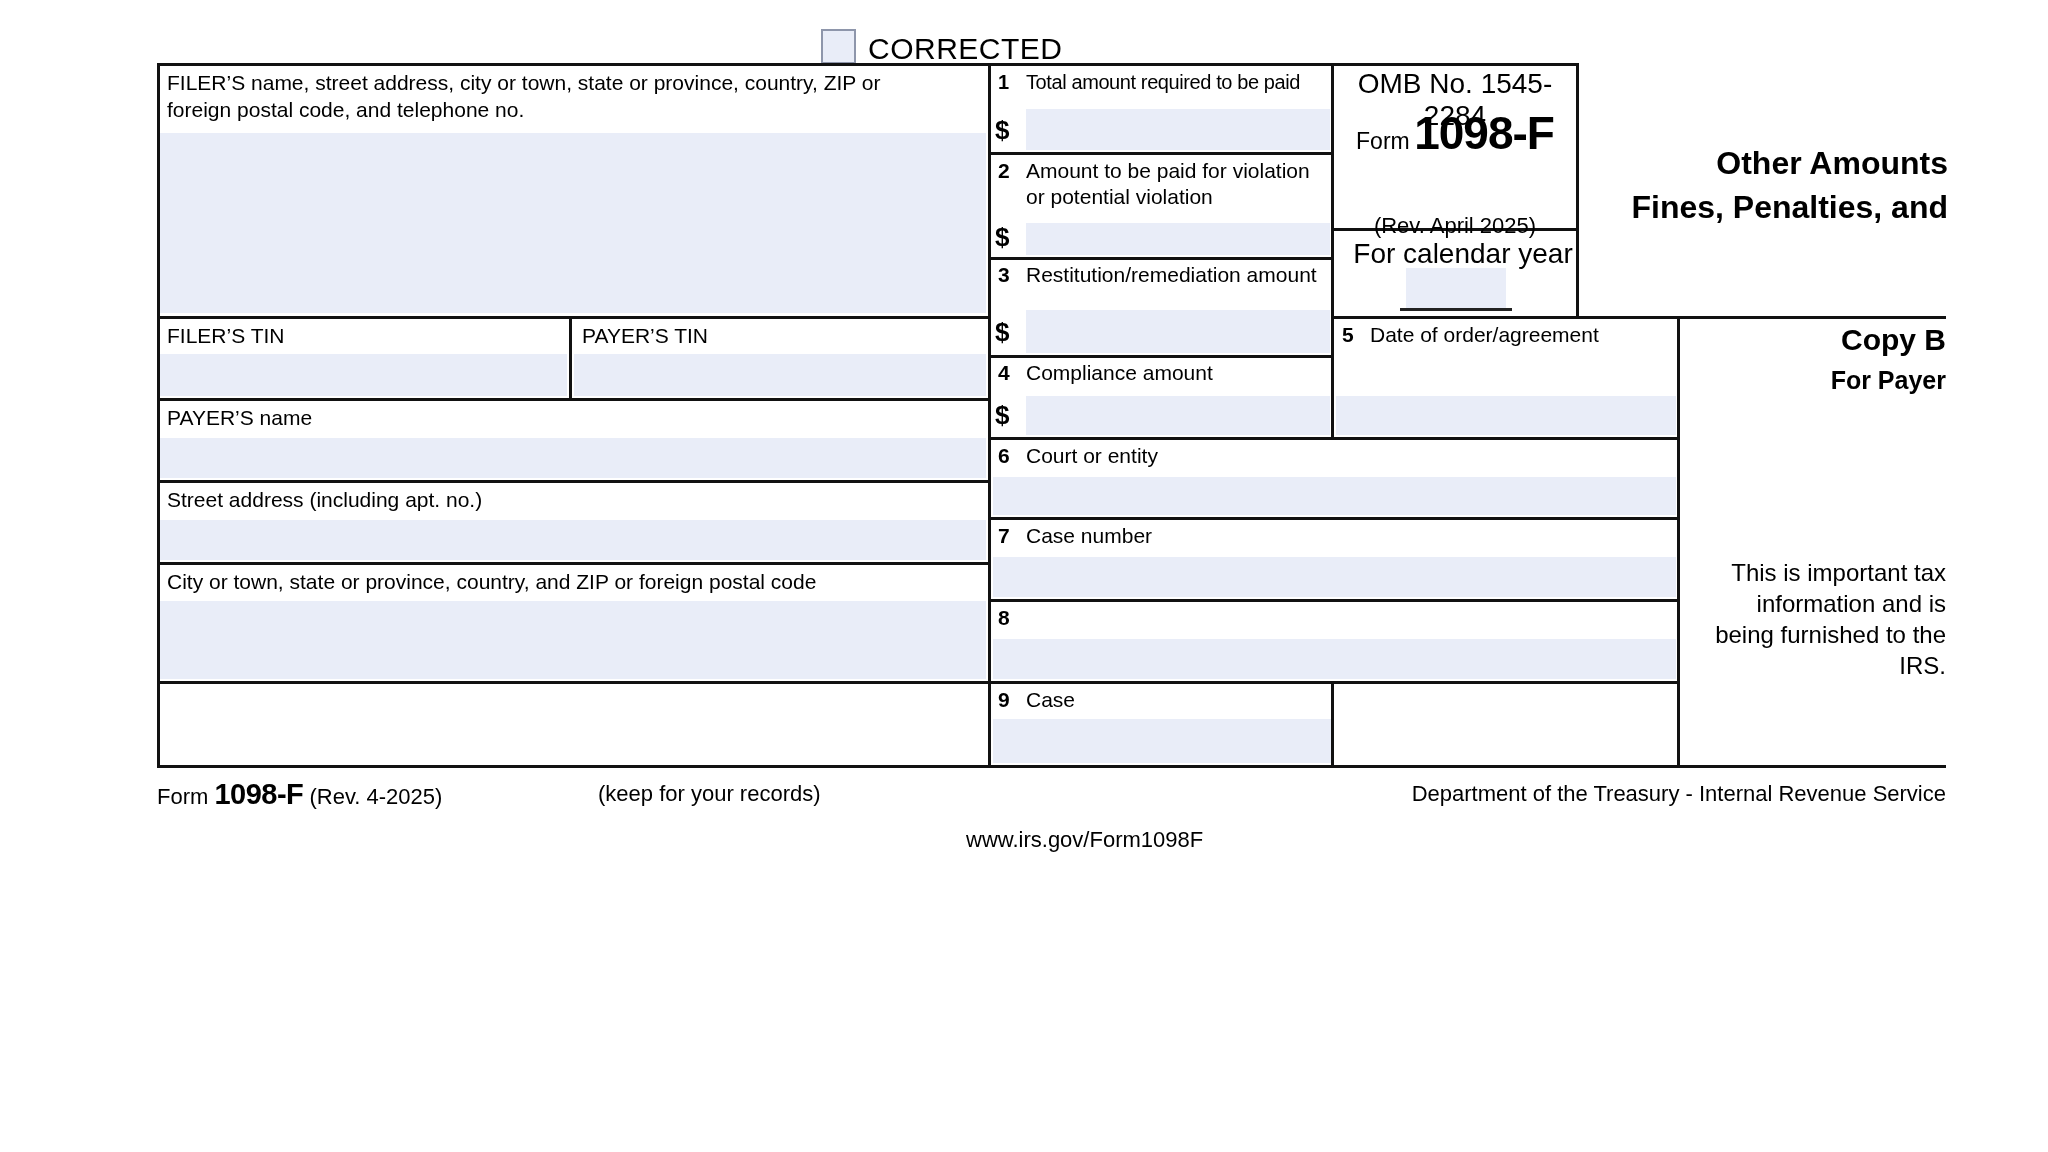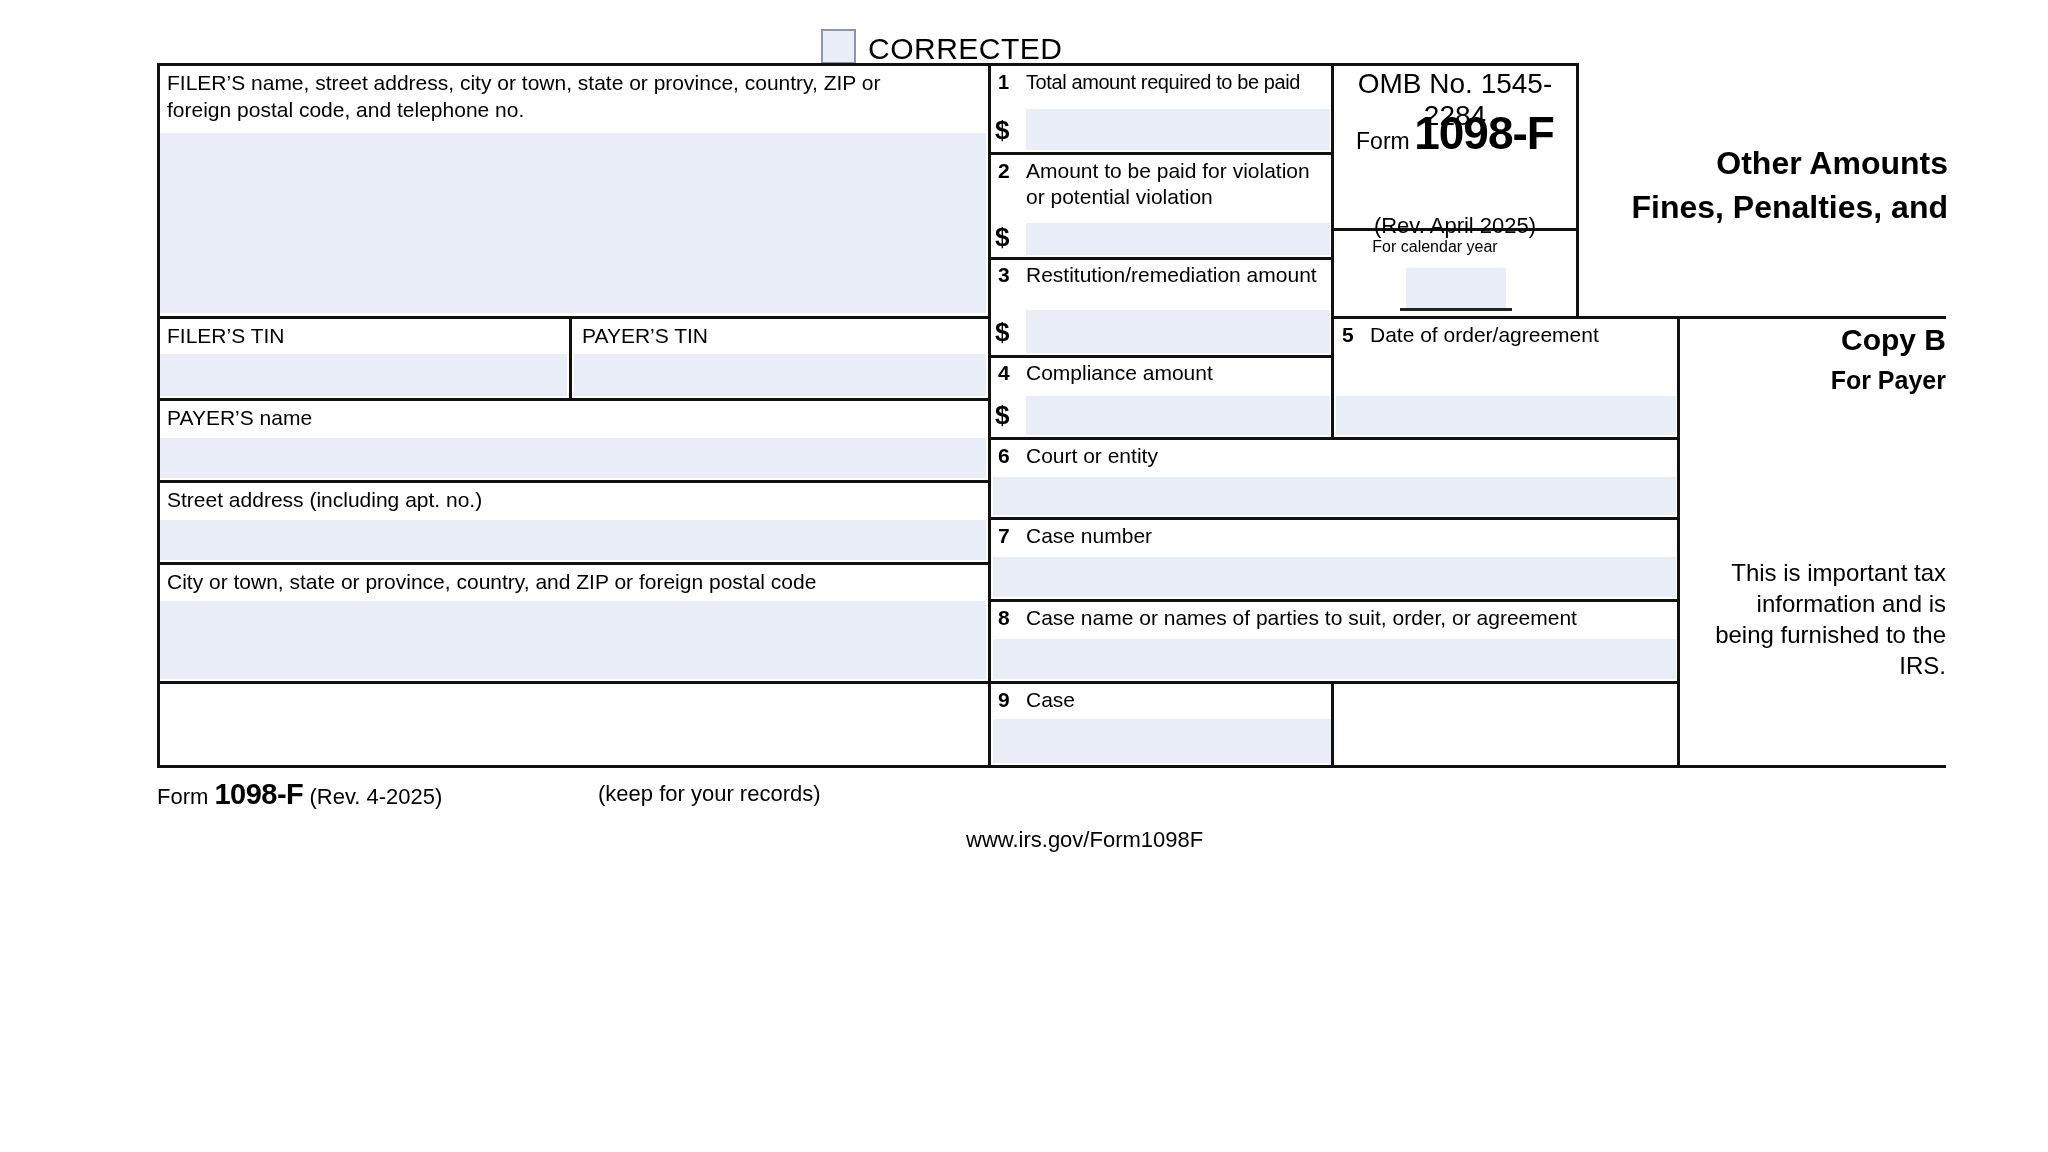--- a/index.html
+++ b/index.html
@@ -94,50 +94,50 @@
   <div class="boxlbl" style="left:998px;top:443px;width:670px;">
     <b>6</b>
       <span>Court or entity</span>
   </div>
   <div class="boxlbl" style="left:998px;top:523px;width:670px;">
     <b>7</b>
       <span>Case number</span>
   </div>
   <div class="boxlbl" style="left:998px;top:605px;width:670px;">
     <b>8</b>
-      <span>Case name or names of parties to suit, order, or agreement</span>
   </div>
   <div class="boxlbl" style="left:998px;top:687px;width:330px;">
     <b>9</b>
       <span>Case</span>
   </div>
 
   <div class="dollar" style="left:995px;top:115px;">$</div>
   <div class="dollar" style="left:995px;top:222px;">$</div>
   <div class="dollar" style="left:995px;top:317px;">$</div>
   <div class="dollar" style="left:995px;top:400px;">$</div>
 
   <div class="ctr" style="left:1336px;top:68px;width:238px;font-size:28px;">OMB No. 1545-2284</div>
   <div class="ctr" style="left:1336px;top:106px;width:238px;">
     <span style="font-size:23px;">Form</span>
     <span style="font-size:46px;font-weight:bold;letter-spacing:-1px;">1098-F</span>
   </div>
   <div class="ctr" style="left:1336px;top:189px;width:238px;font-size:22px;margin-top:24px;">(Rev. April 2025)</div>
-  <div class="ctr" style="left:1316px;top:238px;width:238px;font-size:16px;">For calendar year</div>
+  <div class="ctr" style="left:1344px;top:238px;width:238px;font-size:28px;">For calendar year</div>
 
   <div class="rt" style="left:1580px;top:141px;width:368px;font-size:32px;font-weight:bold;line-height:44px;">
     <div>Other Amounts</div>
     <div>Fines, Penalties, and</div>
   </div>
 
   <div class="rt" style="left:1679px;top:323px;width:267px;font-size:30px;font-weight:bold;">Copy B</div>
   <div class="rt" style="left:1679px;top:366px;width:267px;font-size:25px;font-weight:bold;">For Payer</div>
   <div class="rt" style="left:1706px;top:557px;width:240px;font-size:24px;line-height:31px;">This is important tax information and is being furnished to the IRS.</div>
 
   <div style="position:absolute;left:157px;top:778px;font-size:22px;">
     <span>Form</span>
     <span style="font-size:29px;font-weight:bold;letter-spacing:-0.5px;">1098-F</span>
     <span>(Rev. 4-2025)</span>
   </div>
   <div style="position:absolute;left:598px;top:781px;font-size:22px;">(keep for your records)</div>
   <div style="position:absolute;left:966px;top:781px;font-size:22px;margin-top:46px;">www.irs.gov/Form1098F</div>
+  <div class="rt" style="left:1366px;top:781px;width:580px;font-size:22px;">Department of the Treasury - Internal Revenue Service</div>
 
 </div>
 
 </body></html>

